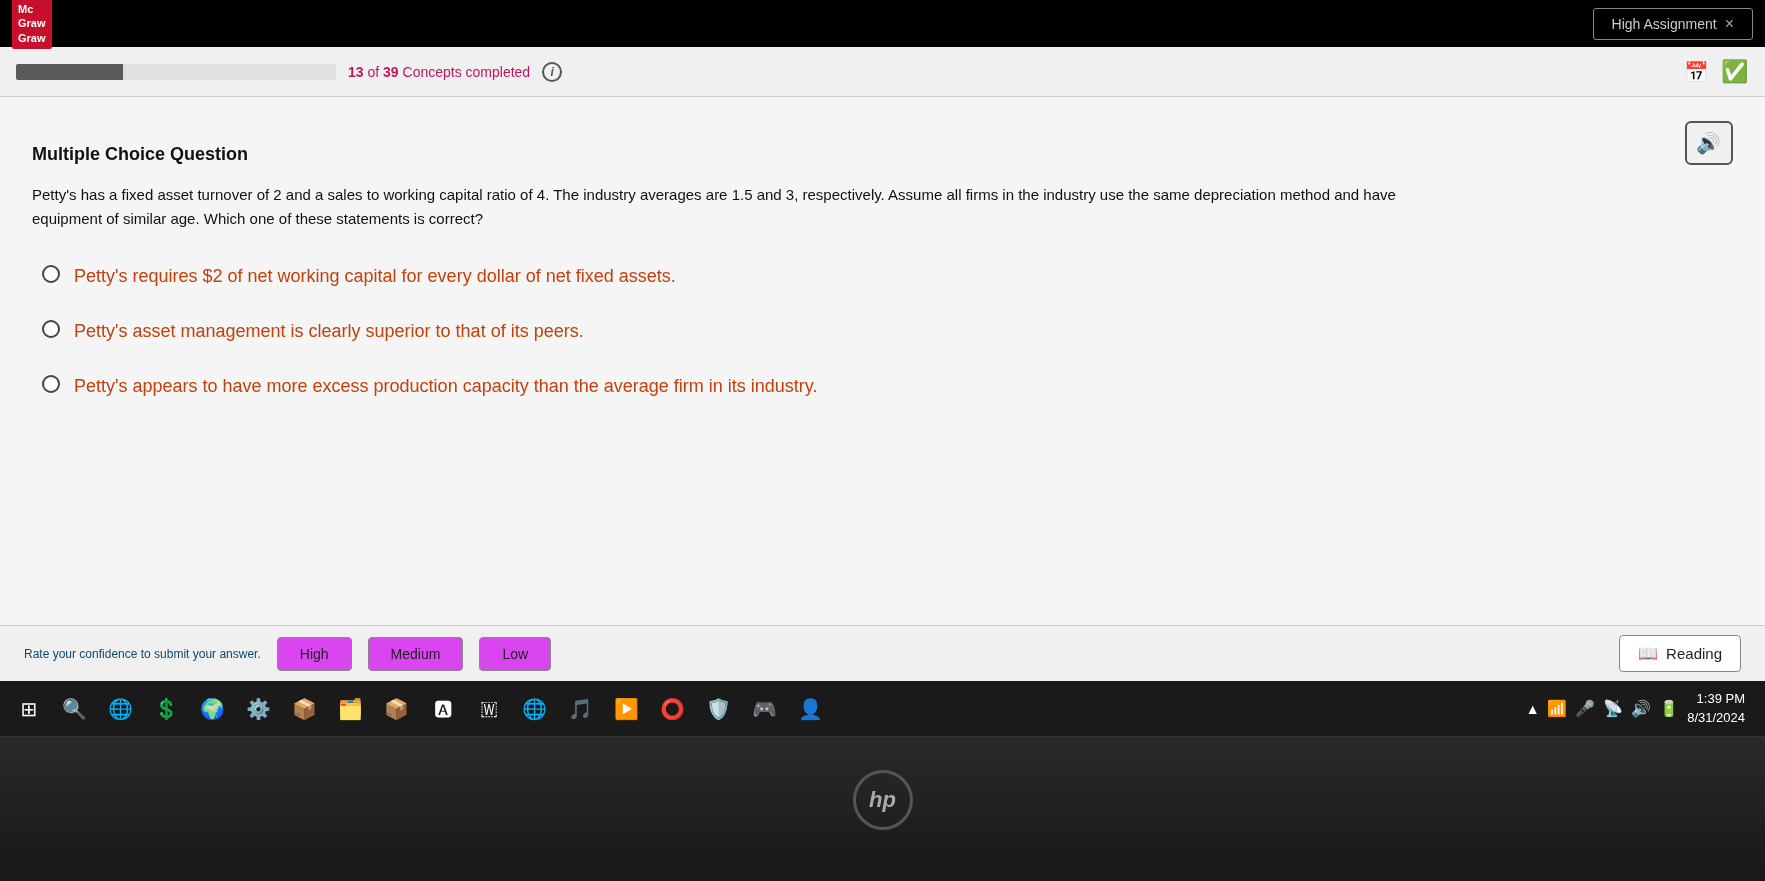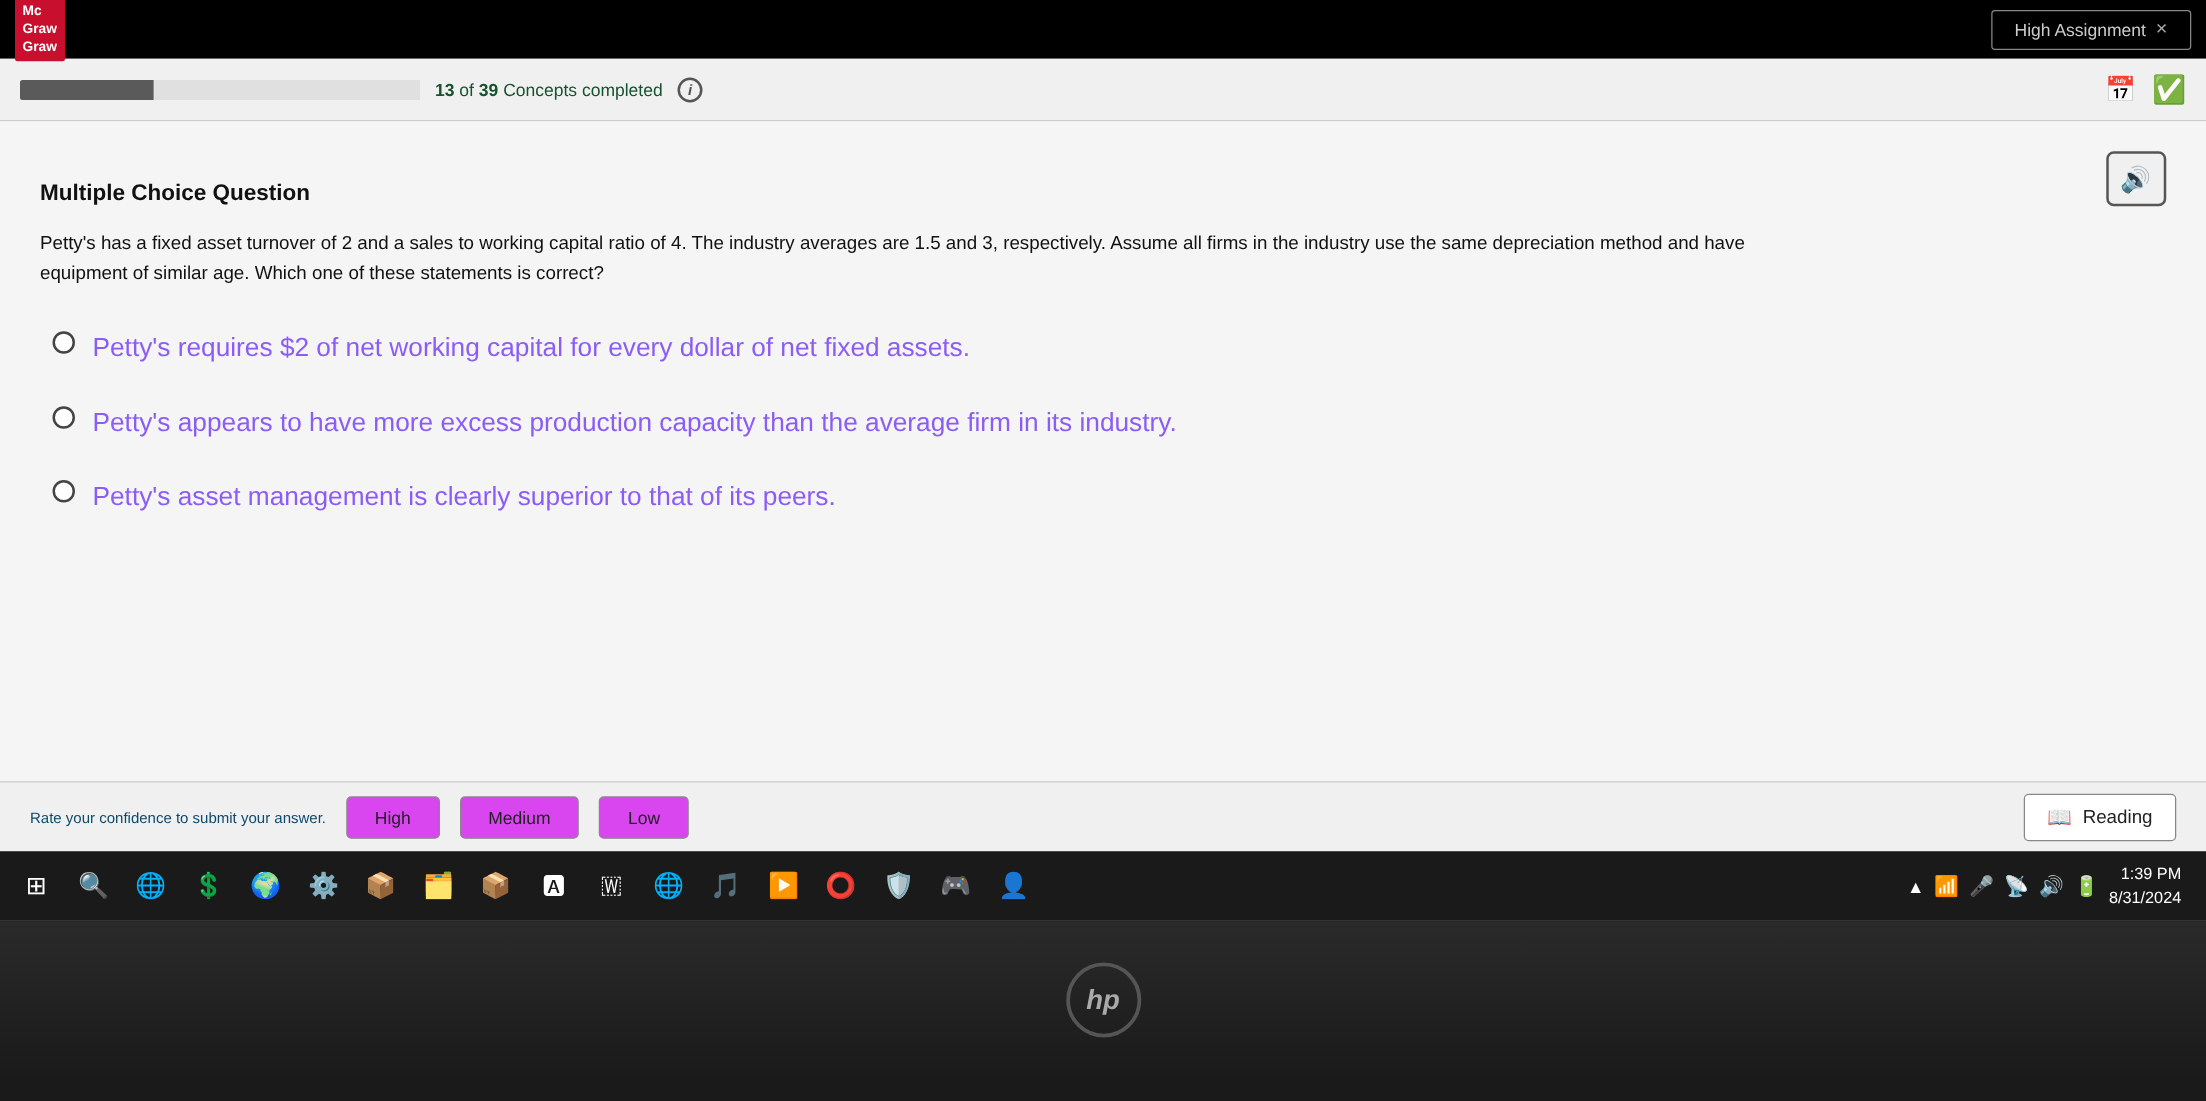--- a/index.html
+++ b/index.html
@@ -72,21 +72,21 @@
       height: 100%;
       background: #5a5a5a;
     }
     .progress-empty {
       width: 66.67%;
       height: 100%;
       background: #e0e0e0;
     }
     .progress-text {
       font-size: 14px;
-      color: #14532d;
+      color: #be185d;
       font-weight: normal;
     }
     .progress-text strong {
       font-weight: bold;
     }
     .info-icon {
       width: 20px;
       height: 20px;
       border: 2px solid #555;
       border-radius: 50%;
@@ -171,22 +171,22 @@
     .radio-circle {
       width: 18px;
       height: 18px;
       border: 2px solid #444;
       border-radius: 50%;
       flex-shrink: 0;
       margin-top: 2px;
       background: white;
     }
     .option-text {
-      font-size: 21px;
-      color: #8b5cf6;
+      font-size: 18px;
+      color: #c2410c;
       line-height: 1.5;
     }
 
     
     .bottom-bar {
       position: absolute;
       bottom: 200px;
       left: 0;
       width: 100%;
       height: 56px;
@@ -332,25 +332,25 @@
     <button class="audio-btn">🔊</button>
   </div>
   <div class="question-text">Petty's has a fixed asset turnover of 2 and a sales to working capital ratio of 4. The industry averages are 1.5 and 3, respectively. Assume all firms in the industry use the same depreciation method and have equipment of similar age. Which one of these statements is correct?</div>
   <div class="answer-options">
     <div class="answer-option">
       <div class="radio-circle"></div>
       <span class="option-text">Petty's requires $2 of net working capital for every dollar of net fixed assets.</span>
     </div>
     <div class="answer-option">
       <div class="radio-circle"></div>
-      <span class="option-text">Petty's appears to have more excess production capacity than the average firm in its industry.</span>
+      <span class="option-text">Petty's asset management is clearly superior to that of its peers.</span>
     </div>
     <div class="answer-option">
       <div class="radio-circle"></div>
-      <span class="option-text">Petty's asset management is clearly superior to that of its peers.</span>
+      <span class="option-text">Petty's appears to have more excess production capacity than the average firm in its industry.</span>
     </div>
   </div>
 </div>
 
 <div class="bottom-bar">
   <span class="rate-label">Rate your confidence to submit your answer.</span>
   <button class="confidence-btn">High</button>
   <button class="confidence-btn">Medium</button>
   <button class="confidence-btn">Low</button>
   <button class="reading-btn">

